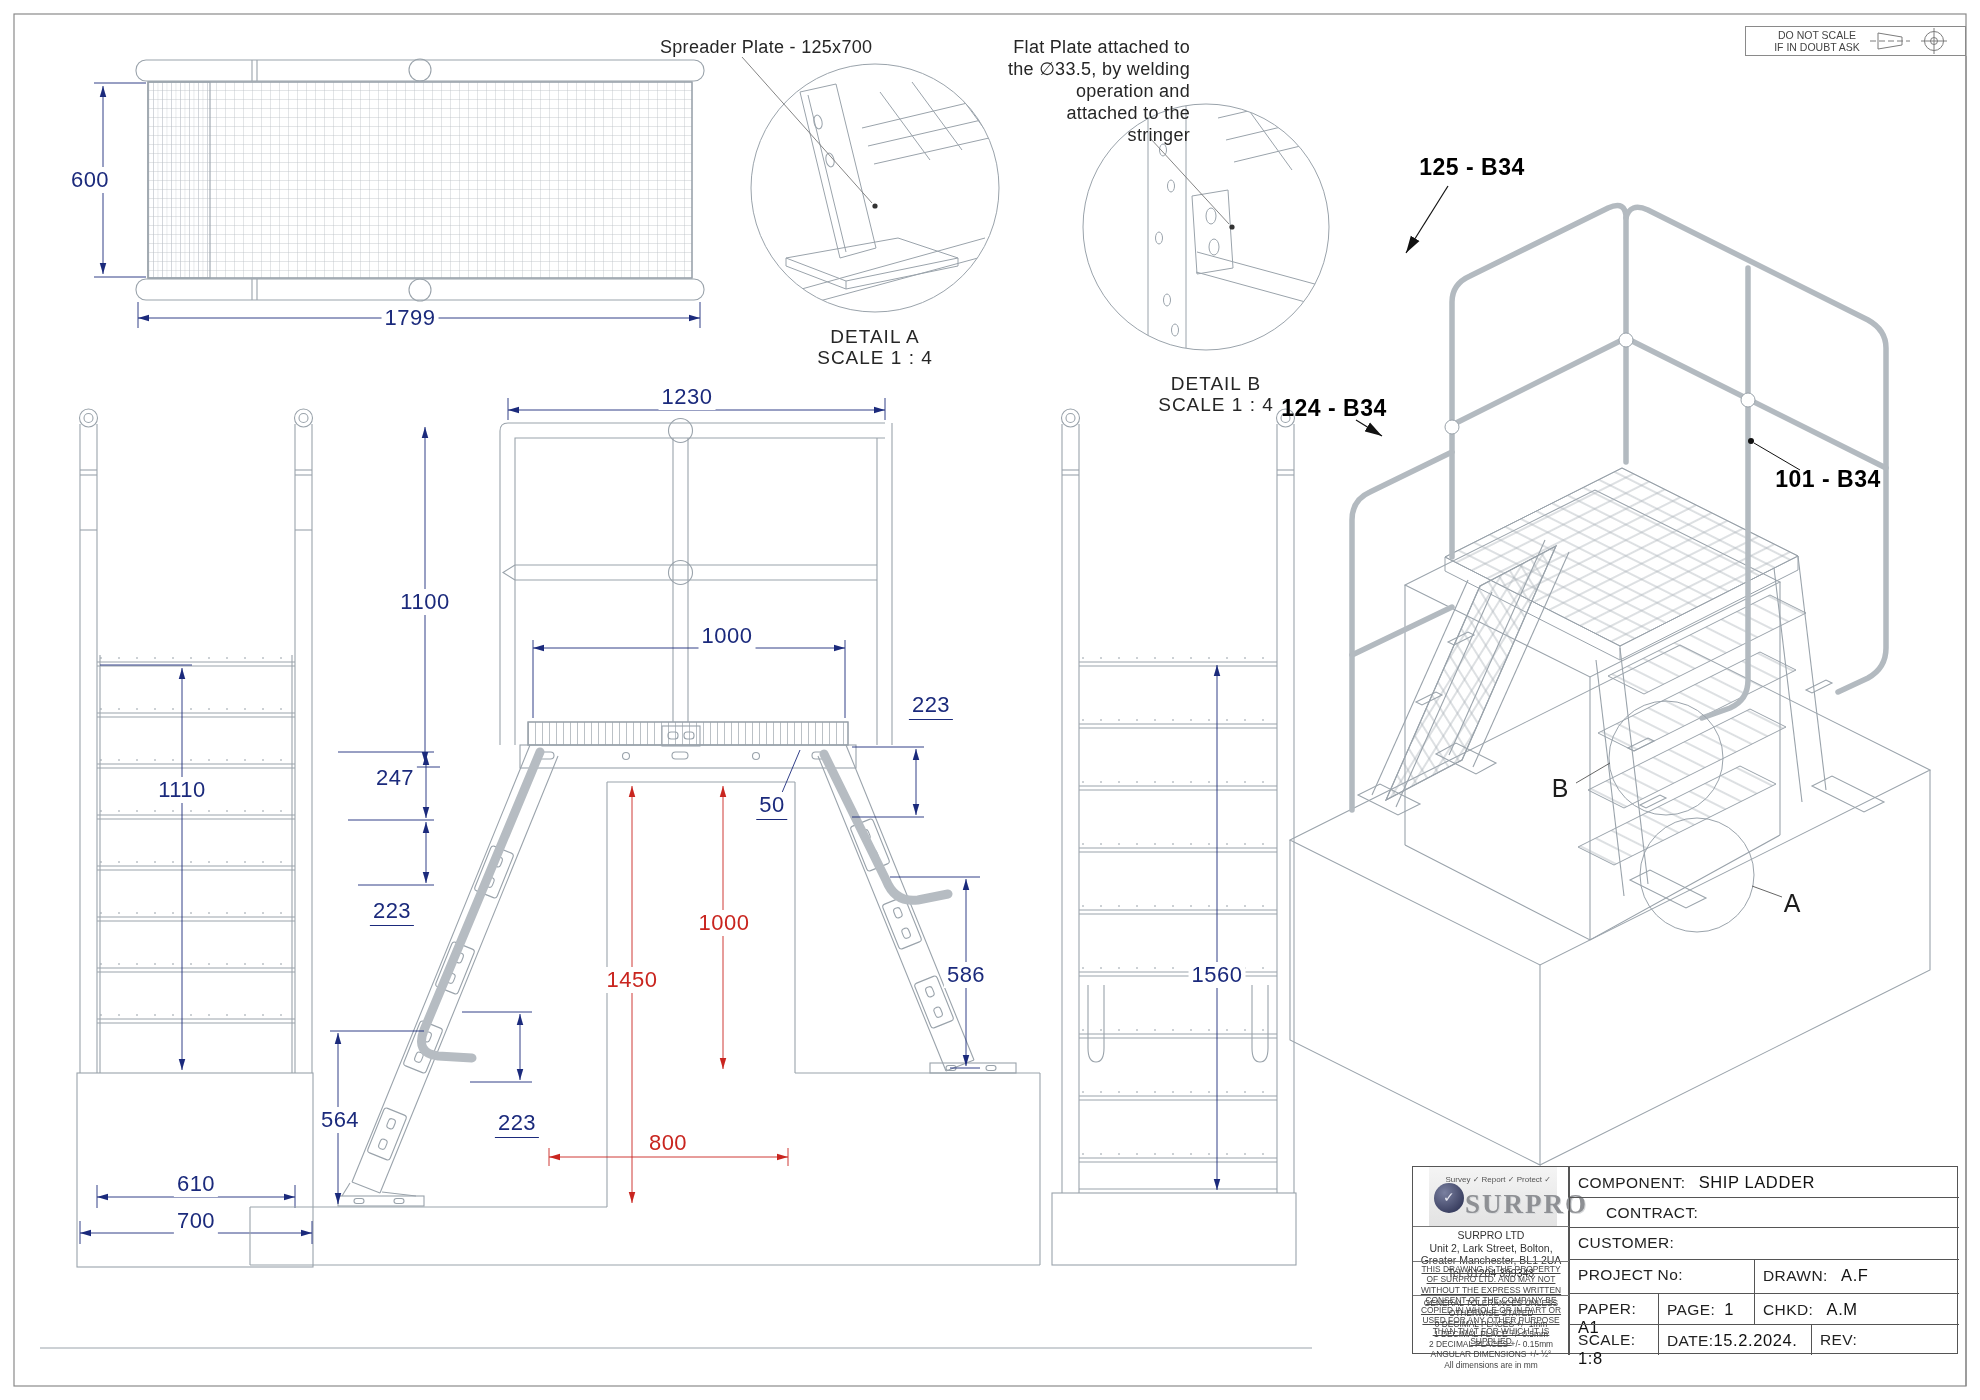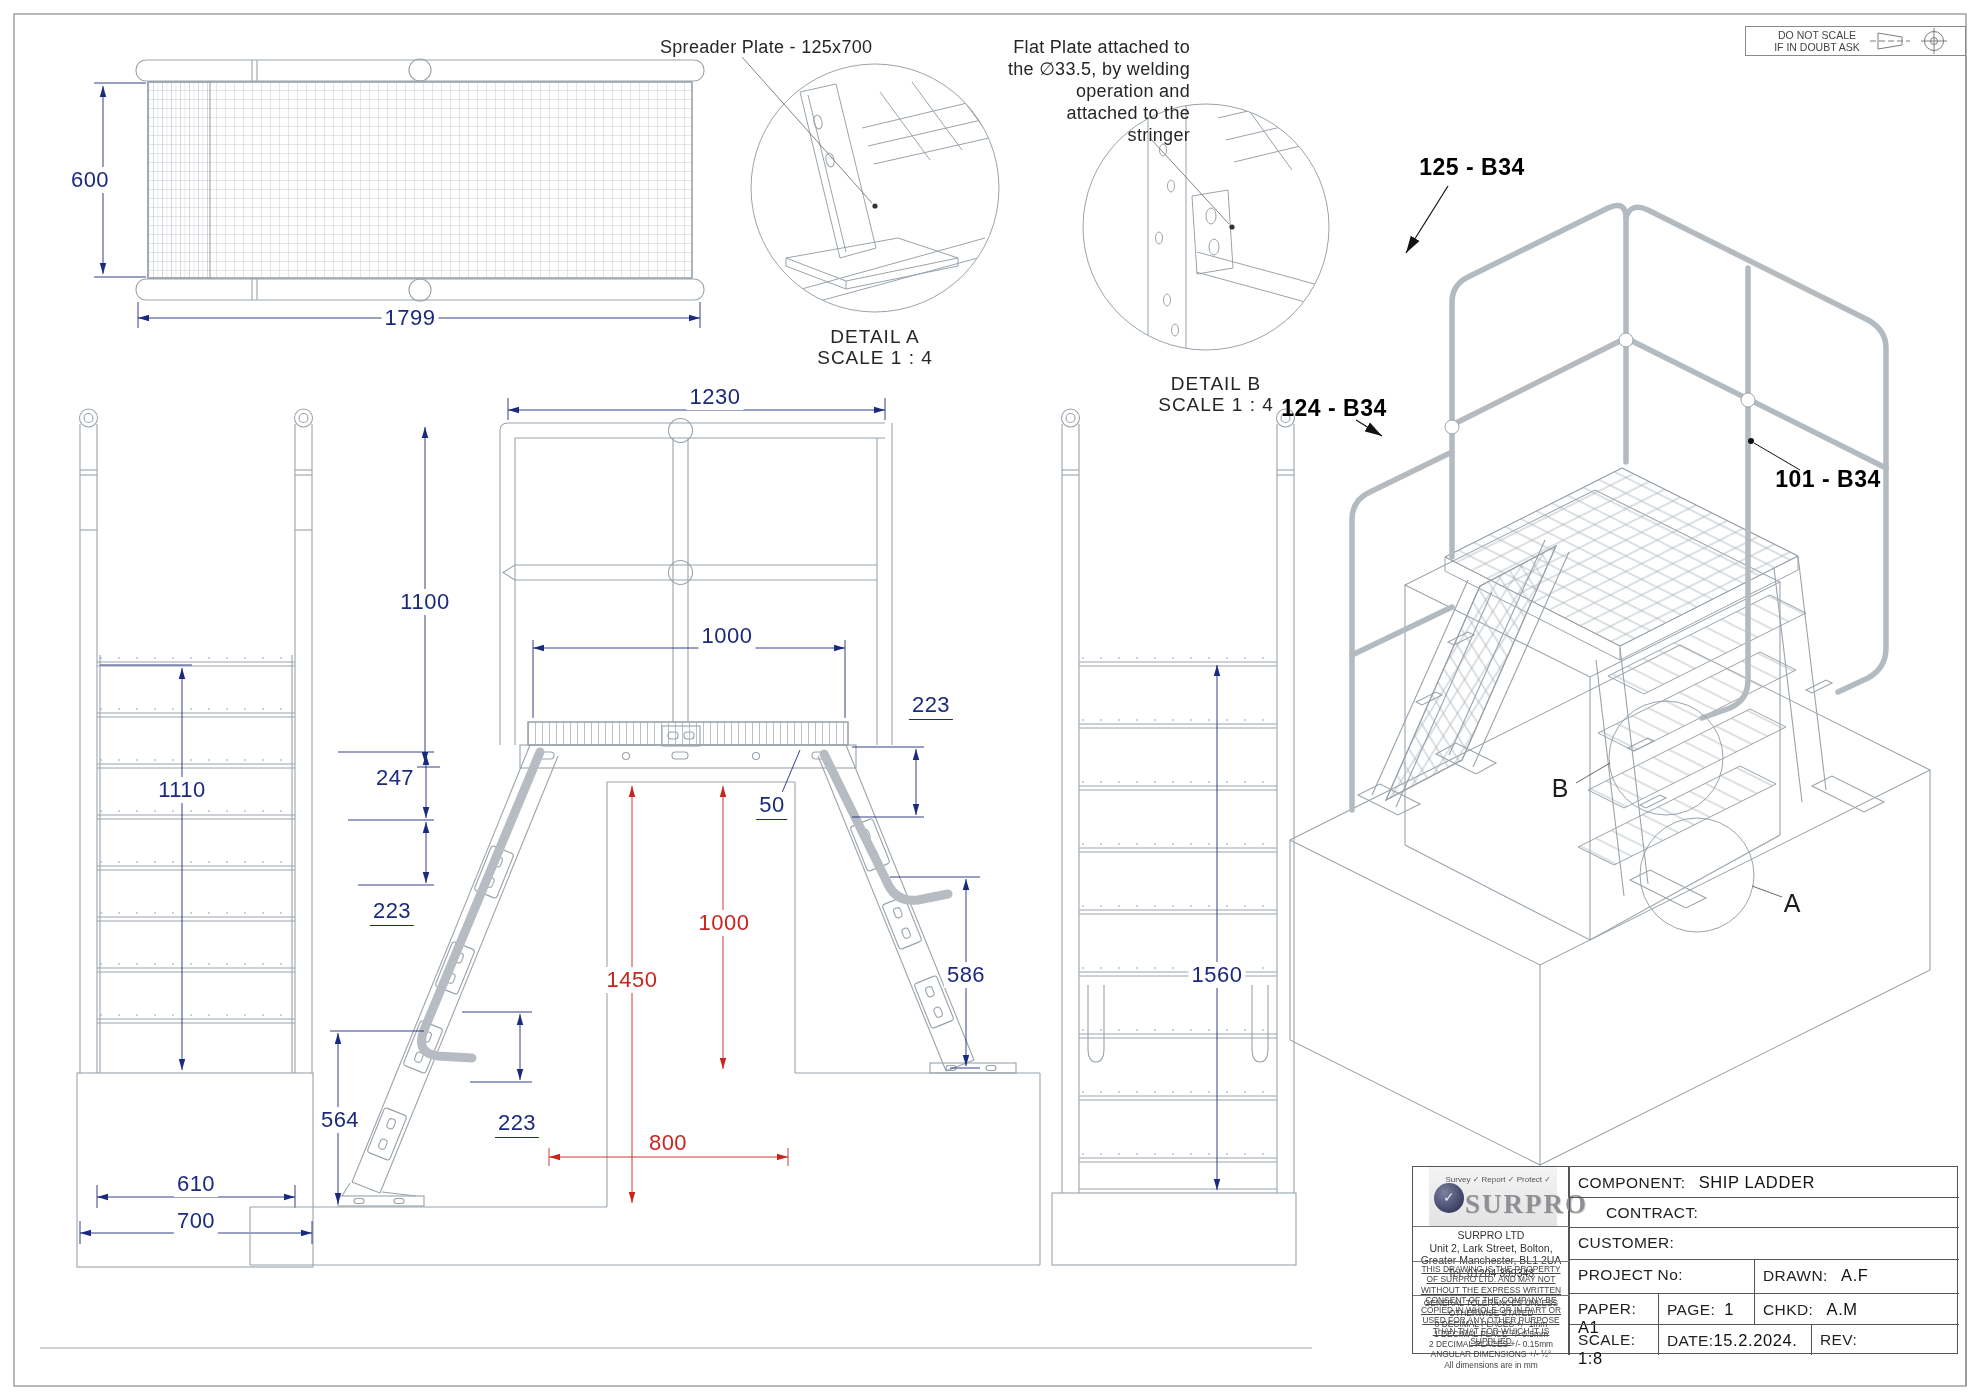--- a/index.html
+++ b/index.html
@@ -552,21 +552,21 @@
 <span class="t mk" style="left:1560px;top:788px;">B</span>
 <span class="t mk" style="left:1792px;top:903px;">A</span>
 
 <span class="t dim" style="left:90px;top:180px;">600</span>
 <span class="t dim" style="left:410px;top:318px;">1799</span>
 
 <span class="t dim" style="left:182px;top:790px;">1110</span>
 <span class="t dim" style="left:196px;top:1184px;">610</span>
 <span class="t dim" style="left:196px;top:1221px;">700</span>
 
-<span class="t dim" style="left:687px;top:397px;margin-left:28px;">1230</span>
+<span class="t dim" style="left:687px;top:397px;">1230</span>
 <span class="t dim" style="left:425px;top:602px;">1100</span>
 <span class="t dim" style="left:727px;top:636px;">1000</span>
 <span class="t dim" style="left:395px;top:778px;">247</span>
 <span class="t dim u" style="left:392px;top:912px;">223</span>
 <span class="t dim u" style="left:772px;top:806px;">50</span>
 <span class="t dim u" style="left:931px;top:706px;">223</span>
 <span class="t dim dimr" style="left:724px;top:923px;">1000</span>
 <span class="t dim dimr" style="left:632px;top:980px;">1450</span>
 <span class="t dim" style="left:966px;top:975px;">586</span>
 <span class="t dim" style="left:340px;top:1120px;">564</span>

